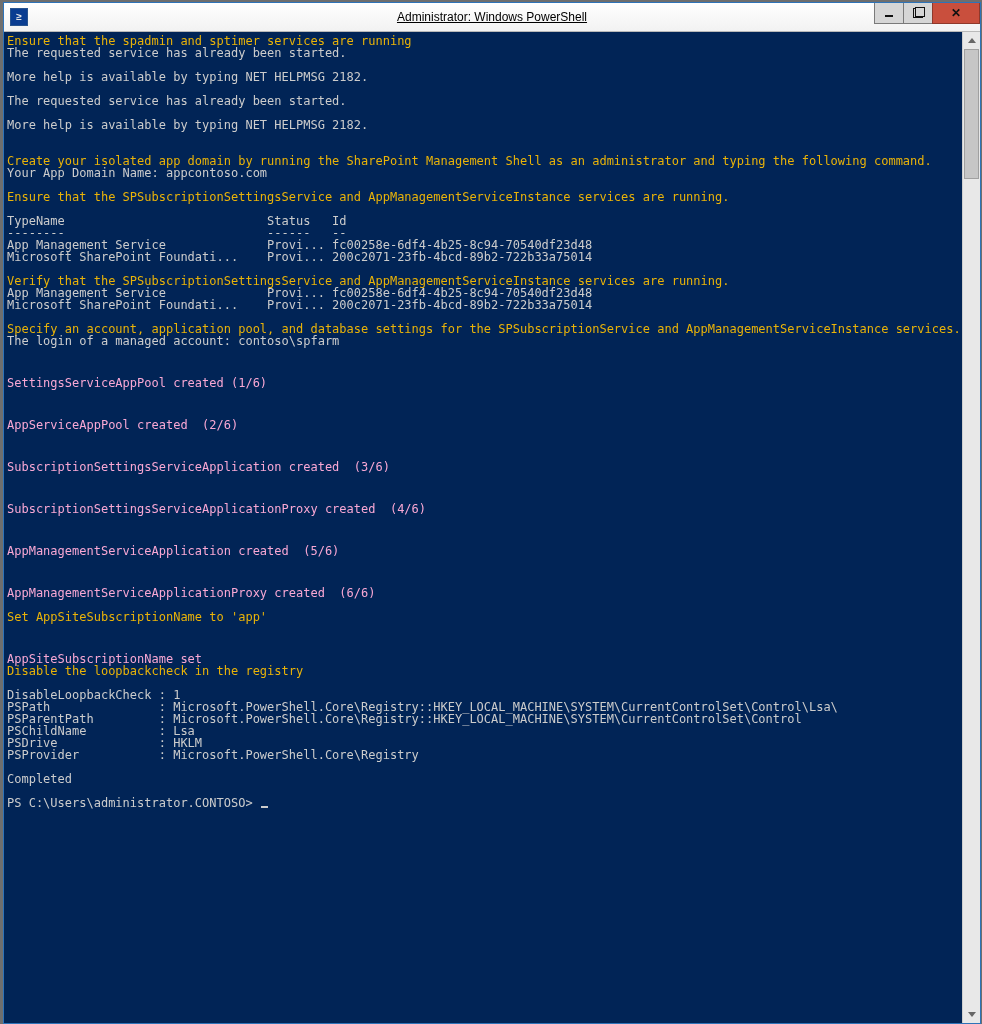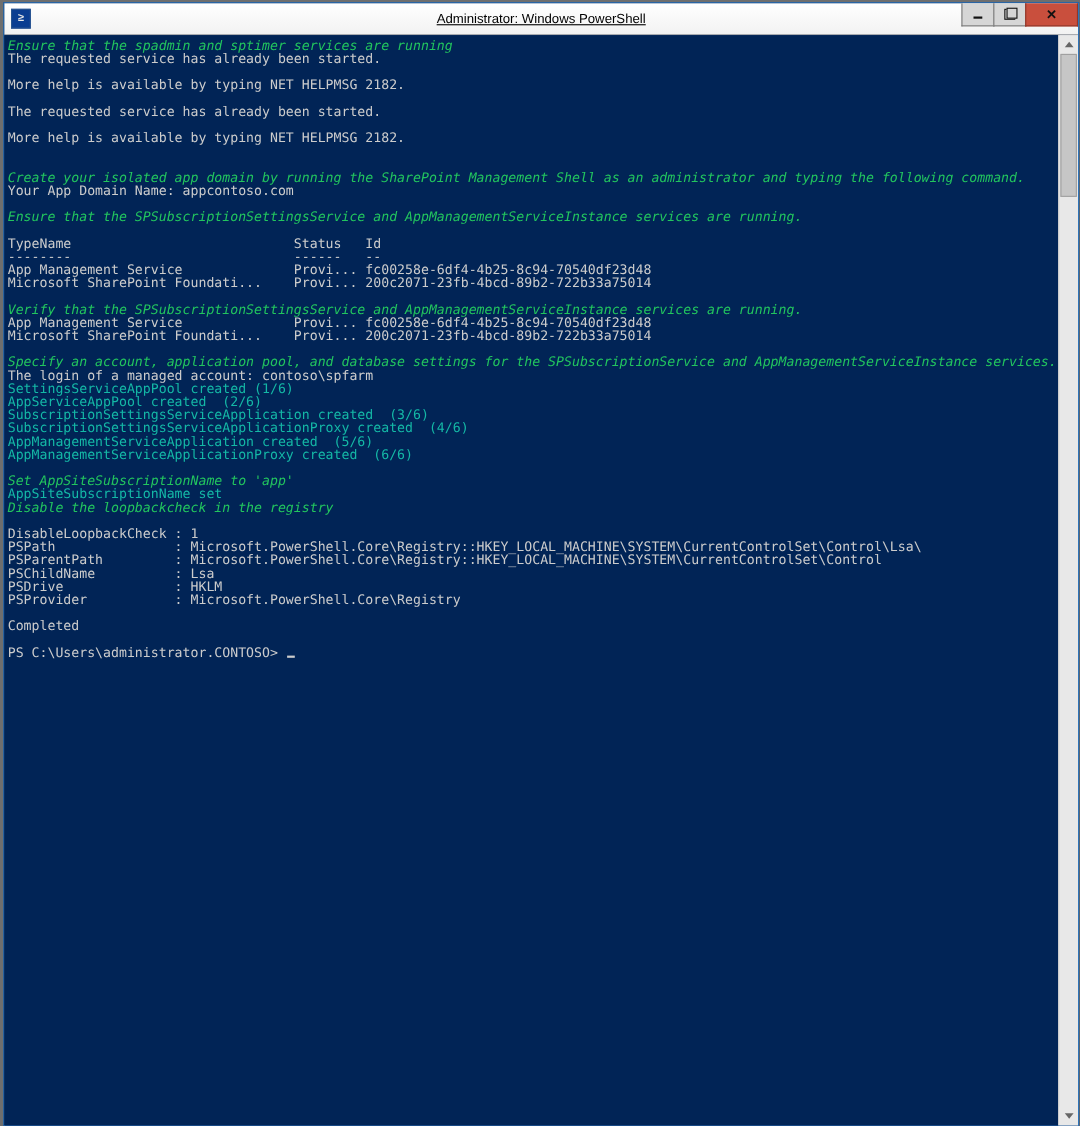--- a/index.html
+++ b/index.html
@@ -14,22 +14,22 @@
   .winbtn.min,.winbtn.max{background:#d6d6d6;}
   .winbtn.close{width:46px;background:#c94f3d;border-color:#8f382b;}
   .winbtn .glyph-min{width:8px;height:2px;background:#111;position:relative;top:3px;}
   .winbtn .glyph-max{width:8px;height:8px;border:1px solid #111;background:transparent;}
   .winbtn .glyph-max::after{content:"";position:absolute;width:8px;height:8px;border:1px solid #111;left:11px;top:4px;background:#d6d6d6;}
   .winbtn .glyph-close{font-size:12px;color:#111;font-weight:bold;line-height:1;}
   
   .client{position:absolute;left:0;right:0;top:29px;bottom:0;display:flex;}
   .console{flex:1;background:#012456;color:#cccccc;font-family:Consolas,"Lucida Console",monospace;font-size:12px;line-height:12px;white-space:pre;overflow:hidden;padding:3px 0 0 3px;position:relative;letter-spacing:0;}
   .console .ln{display:block;min-height:12px;}
-  .yellow{color:#22c55e;font-style:italic;}
-  .green{color:#14b8a6;}
+  .yellow{color:#eab308;}
+  .green{color:#f9a8d4;margin-top:30px;}
   .cursor{display:inline-block;width:7px;height:2px;background:#cccccc;vertical-align:-1px;margin-left:1px;}
   
   .vscroll{width:17px;background:#e8e8e8;border-left:1px solid #cfcfcf;position:relative;}
   .sbtn{position:absolute;left:0;width:17px;height:17px;background:#e8e8e8;display:flex;align-items:center;justify-content:center;}
   .sbtn.up{top:0;}
   .sbtn.down{bottom:0;}
   .sbtn .tri-up{width:0;height:0;border-left:4px solid transparent;border-right:4px solid transparent;border-bottom:5px solid #666;}
   .sbtn .tri-down{width:0;height:0;border-left:4px solid transparent;border-right:4px solid transparent;border-top:5px solid #666;}
   .thumb{position:absolute;left:1px;width:15px;top:17px;height:130px;background:#c6c6c6;border:1px solid #a0a0a0;box-sizing:border-box;}
 </style>

